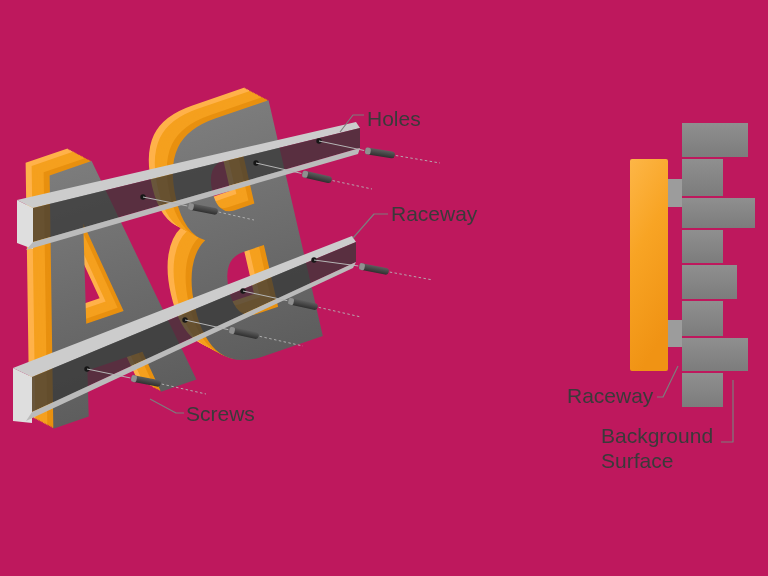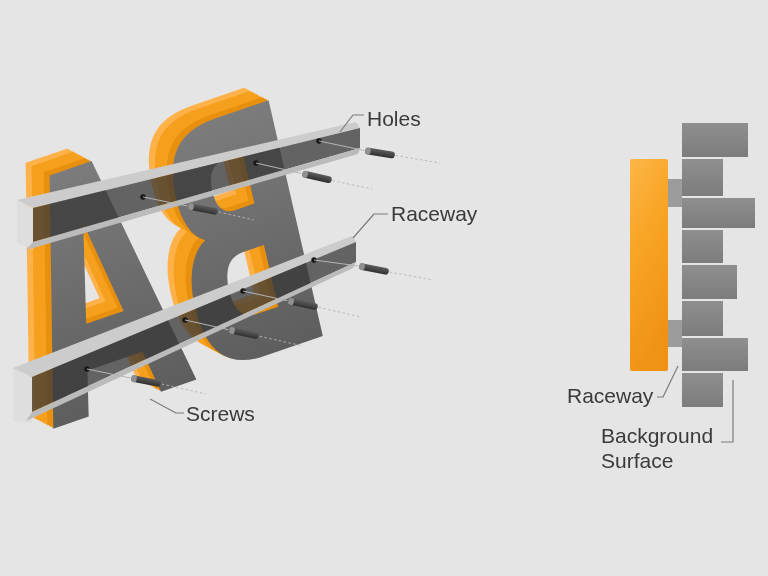--- a/index.html
+++ b/index.html
@@ -1,16 +1,16 @@
 <!DOCTYPE html>
 <html style="--c-orange-light: #FFB24A; --c-orange-mid: #F5A01E; --c-orange-deep: #E8900F; --c-letter-gray-top: #848484; --c-letter-gray-bottom: #545454; --c-bar-cap: #DEDEDE; --c-bar-top: #CCCCCC; --c-bar-face: rgba(55,55,55,0.75); --c-bar-bottom: #BBBBBB; --c-hole-dot: #161616; --c-screw-line: #B5B5B5; --c-screw-head: #909090; --c-leader: #7D7D7D; --c-label-text: #3A3A3A; --c-standoff: #9C9C9C; --c-wall-gray: #868686;"><head>
 <meta charset="utf-8">
 <style>
   html,body{margin:0;padding:0;background:#ffffff;}
-  .stage{position:relative;width:768px;height:576px;background:#e5e5e5;overflow:hidden;
+  .stage{position:relative;width:768px;height:576px;background:#be185d;overflow:hidden;
          font-family:"Liberation Sans",sans-serif;}
   svg{position:absolute;inset:0;}
   
   #signT{font:700 330px "DejaVu Sans",sans-serif;}
   .letter-face{fill:url(#gLetter);}
   
   .bar-cap{fill:var(--c-bar-cap,#dedede);}
   .bar-top{fill:var(--c-bar-top,#cccccc);}
   .bar-face{fill:var(--c-bar-face,rgba(55,55,55,.75));}
   .bar-bottom{fill:var(--c-bar-bottom,#bbbbbb);}

